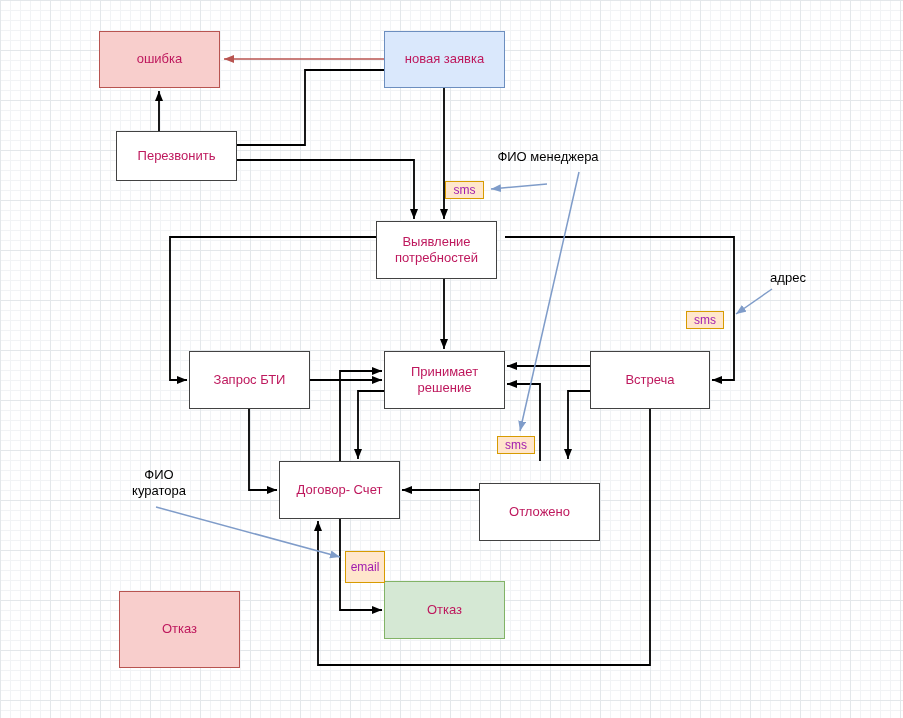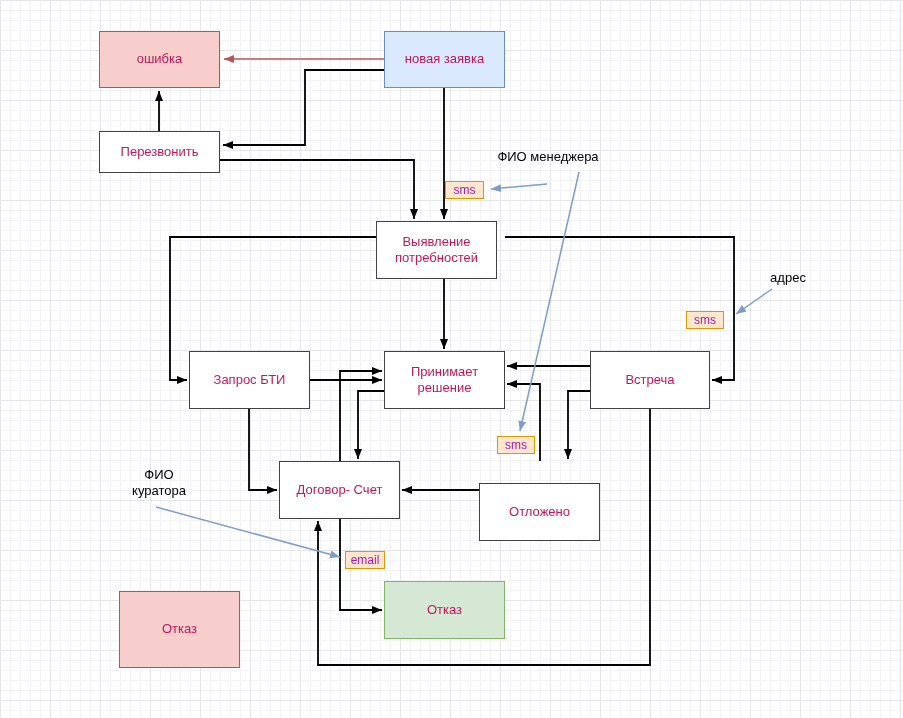--- a/index.html
+++ b/index.html
@@ -109,32 +109,32 @@
     <polyline class="e-black" points="650,409 650,665 318,665 318,521" marker-end="url(#m-black)"></polyline>
 
     <polyline class="e-blue" points="547,184 491,189" marker-end="url(#m-blue)"></polyline>
     <polyline class="e-blue" points="579,172 520,431" marker-end="url(#m-blue)"></polyline>
     <polyline class="e-blue" points="772,289 736,314" marker-end="url(#m-blue)"></polyline>
     <polyline class="e-blue" points="156,507 340,557" marker-end="url(#m-blue)"></polyline>
   </svg>
 
   <div class="node red" style="left:99px;  top:31px;  width:121px; height:57px;">ошибка</div>
   <div class="node blue" style="left:384px; top:31px;  width:121px; height:57px;">новая заявка</div>
-  <div class="node" style="left:99px;  top:131px; width:121px; height:42px;">Перезвонить</div>
+  <div class="node" style="left:116px;  top:131px; width:121px; height:50px;">Перезвонить</div>
   <div class="node" style="left:376px; top:221px; width:121px; height:58px;">Выявление потребностей</div>
   <div class="node" style="left:189px; top:351px; width:121px; height:58px;">Запрос БТИ</div>
   <div class="node" style="left:384px; top:351px; width:121px; height:58px;">Принимает решение</div>
   <div class="node" style="left:590px; top:351px; width:120px; height:58px;">Встреча</div>
   <div class="node" style="left:279px; top:461px; width:121px; height:58px;">Договор- Счет</div>
   <div class="node" style="left:479px; top:483px; width:121px; height:58px;">Отложено</div>
   <div class="node green" style="left:384px; top:581px; width:121px; height:58px;">Отказ</div>
   <div class="node red" style="left:119px; top:591px; width:121px; height:77px;">Отказ</div>
 
   <div class="badge" style="left:445px; top:181px; width:39px; height:18px;">sms</div>
   <div class="badge" style="left:686px; top:311px; width:38px; height:18px;">sms</div>
   <div class="badge" style="left:497px; top:436px; width:38px; height:18px;">sms</div>
-  <div class="badge" style="left:345px; top:551px; width:40px; height:18px;">email</div>
+  <div class="badge" style="left:345px; top:551px; width:40px; height:32px;">email</div>
 
   <div class="annotation" style="left:492px; top:149px; width:112px;">ФИО менеджера</div>
   <div class="annotation" style="left:764px; top:270px; width:48px;">адрес</div>
   <div class="annotation" style="left:123px; top:467px; width:72px;">ФИО куратора</div>
 
 </div>
 
 </body></html>

